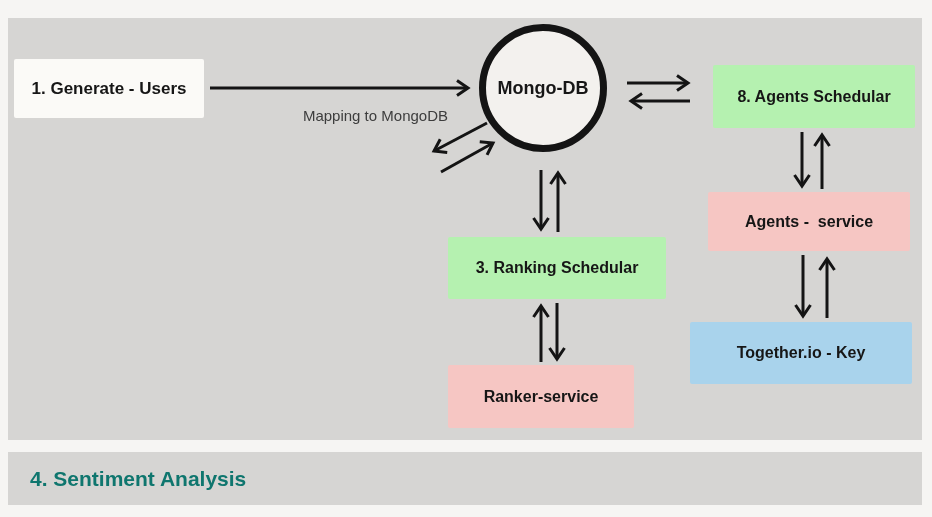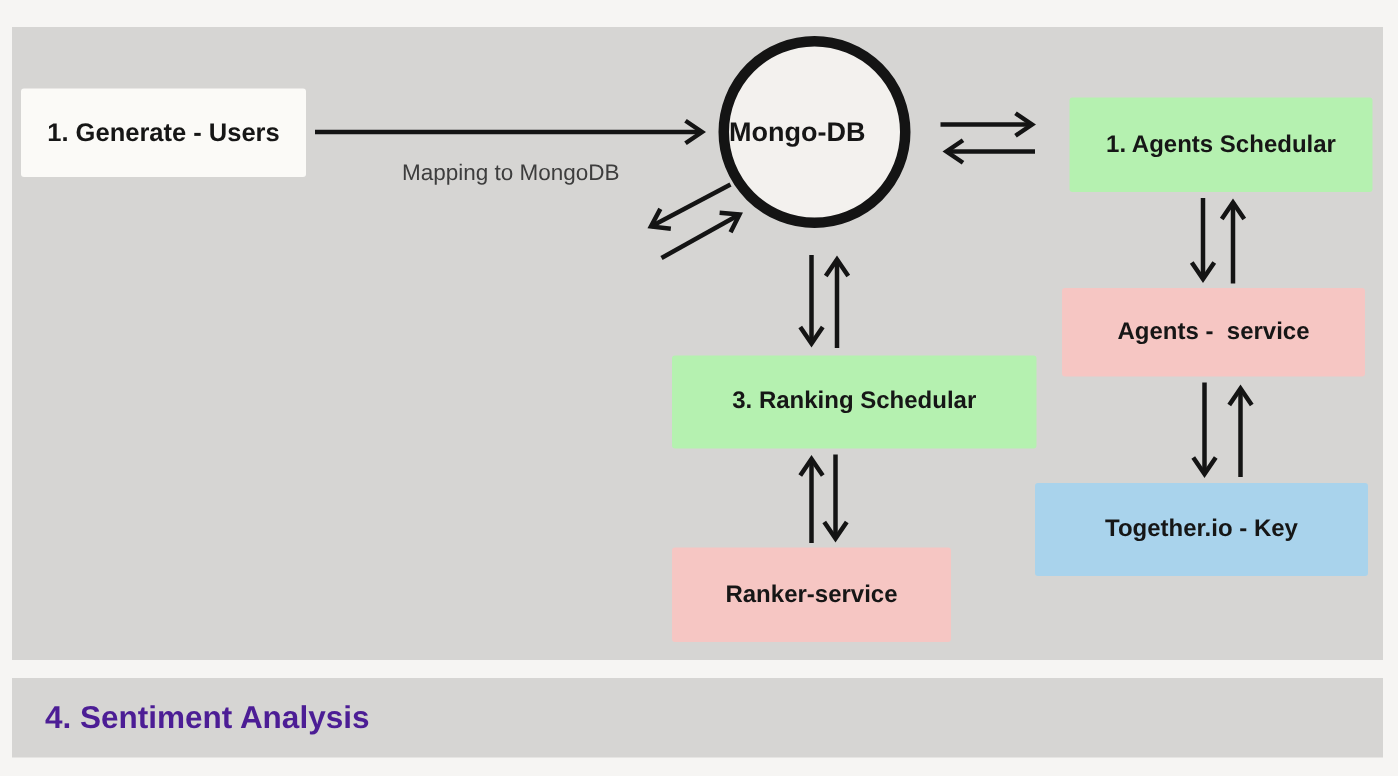--- a/index.html
+++ b/index.html
@@ -23,48 +23,48 @@
     font-weight: bold; font-size: 16px; color: var(--label_text, #161616);
     text-align: center; border-radius: 2px; white-space: pre;
   }
   .node-white  { background: var(--node_white, #fbfaf7); }
   .node-green  { background: var(--node_green, #b5f1b0); }
   .node-pink   { background: var(--node_pink, #f6c6c3); }
   .node-blue   { background: var(--node_blue, #a9d3ec); }
 
   #node-generate-users   { left: 14px;  top: 59px;  width: 190px; height: 59px; font-size: 17px; }
   #node-network-generator{ left: 221px; top: 173px; width: 200px; height: 59px; }
-  #node-ranking-schedular{ left: 448px; top: 237px; width: 243px; height: 62px; justify-content: center; }
+  #node-ranking-schedular{ left: 448px; top: 237px; width: 218px; height: 62px; justify-content: center; }
   #node-ranker-service   { left: 448px; top: 365px; width: 186px; height: 63px; }
   #node-agents-schedular { left: 713px; top: 65px;  width: 202px; height: 63px; }
   #node-agents-service   { left: 708px; top: 192px; width: 202px; height: 59px; }
   #node-together-key     { left: 690px; top: 322px; width: 222px; height: 62px; }
 
   .circle {
     position: absolute; left: 479px; top: 24px; width: 128px; height: 128px;
     background: var(--circle_fill, #f3f1ee);
     border: 7px solid var(--stroke, #141414);
     border-radius: 50%;
-    display: flex; align-items: center; 
+    display: flex; align-items: center; justify-content: center;
     font-weight: bold; font-size: 18px; color: var(--label_text, #161616);
   }
 
   .edge-label {
     position: absolute; left: 268px; top: 107px; width: 180px;
-    text-align: left; font-size: 15px; color: var(--edge_label_text, #3d3d3d);
+    text-align: right; font-size: 15px; color: var(--edge_label_text, #3d3d3d);
     font-weight: normal;
   }
 
   .footer {
     position: absolute; left: 8px; top: 452px; width: 914px; height: 53px;
     background: var(--panel, #d6d5d3);
     display: flex; align-items: center;
   }
   .footer-title {
-    margin-left: 22px; font-weight: bold; font-size: 21px; color: #4c1d95;
+    margin-left: 22px; font-weight: bold; font-size: 21px; color: #0f766e;
   }
 </style>
 </head>
 <body>
 
 <div class="page">
 
   <div class="panel"></div>
 
   <svg class="arrows" viewBox="0 0 932 517" xmlns="http://www.w3.org/2000/svg">
@@ -103,21 +103,21 @@
 
   <div class="node node-green" id="node-ranking-schedular">
     <span>3. Ranking Schedular</span>
   </div>
 
   <div class="node node-pink" id="node-ranker-service">
     <span>Ranker-service</span>
   </div>
 
   <div class="node node-green" id="node-agents-schedular">
-    <span>1. Agents Schedular</span>
+    <span>8. Agents Schedular</span>
   </div>
 
   <div class="node node-blue" id="node-together-key">
     <span>Together.io - Key</span>
   </div>
 
   <div class="node node-pink" id="node-agents-service">
     <span>Agents -  service</span>
   </div>
 

